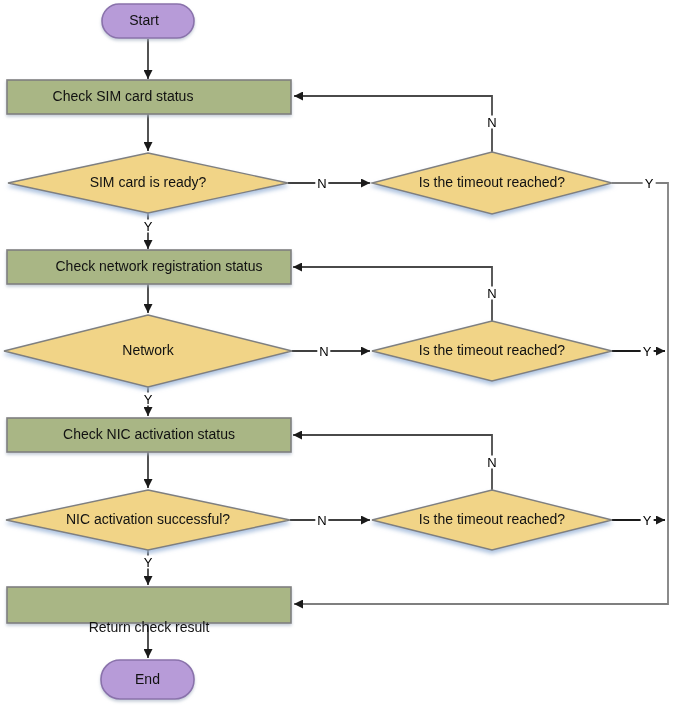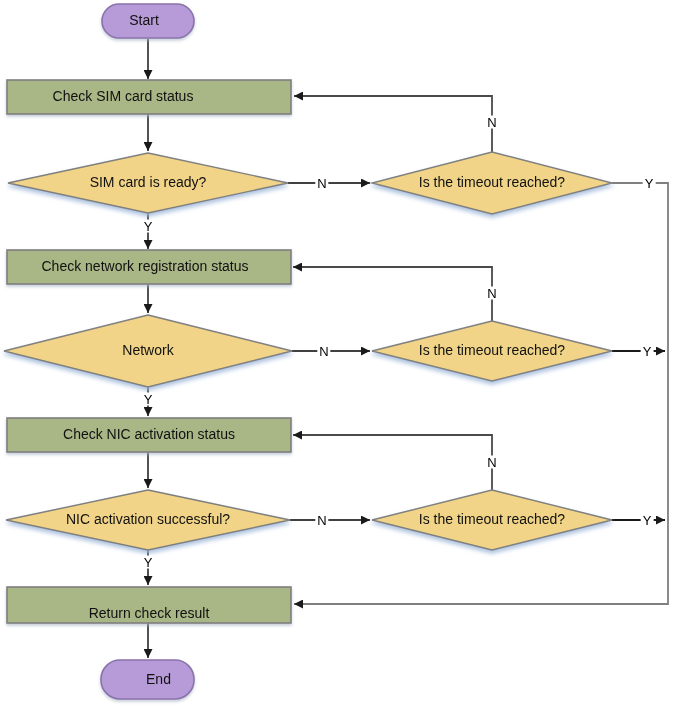--- a/index.html
+++ b/index.html
@@ -91,37 +91,37 @@
 </svg>
 
 <div class="node-label" style="left:102px;top:4px;width:84px;height:34px">Start</div>
 
 <div class="node-label" style="left:7px;top:80px;width:232px;height:34px">Check SIM card status</div>
 
 <div class="node-label" style="left:8px;top:153px;width:280px;height:60px">SIM card is ready?</div>
 
 <div class="node-label" style="left:372px;top:152px;width:240px;height:62px">Is the timeout reached?</div>
 
-<div class="node-label" style="left:3px;top:250px;width:284px;height:34px">Check network registration status</div>
+<div class="node-label" style="left:17px;top:250px;width:284px;height:34px">Check network registration status</div>
 
 <div class="node-label multiline" style="left:4px;top:315px;width:288px;height:72px">
   <span>Network</span>
 </div>
 
 <div class="node-label" style="left:372px;top:321px;width:240px;height:60px">Is the timeout reached?</div>
 
 <div class="node-label" style="left:7px;top:418px;width:284px;height:34px">Check NIC activation status</div>
 
 <div class="node-label" style="left:6px;top:490px;width:284px;height:60px">NIC activation successful?</div>
 
 <div class="node-label" style="left:372px;top:490px;width:240px;height:60px">Is the timeout reached?</div>
 
-<div class="node-label" style="left:7px;top:596px;width:284px;height:36px">Return check result</div>
+<div class="node-label" style="left:7px;top:610px;width:284px;height:36px">Return check result</div>
 
-<div class="node-label" style="left:112px;top:660px;width:93px;height:39px">End</div>
+<div class="node-label" style="left:101px;top:660px;width:93px;height:39px">End</div>
 
 <span class="edge-label" style="left:322px;top:183px">N</span>
 <span class="edge-label" style="left:492px;top:122px">N</span>
 <span class="edge-label" style="left:649px;top:183px">Y</span>
 <span class="edge-label" style="left:148px;top:226px">Y</span>
 
 <span class="edge-label" style="left:324px;top:351px">N</span>
 <span class="edge-label" style="left:492px;top:293px">N</span>
 <span class="edge-label" style="left:647px;top:351px">Y</span>
 <span class="edge-label" style="left:148px;top:399px">Y</span>

